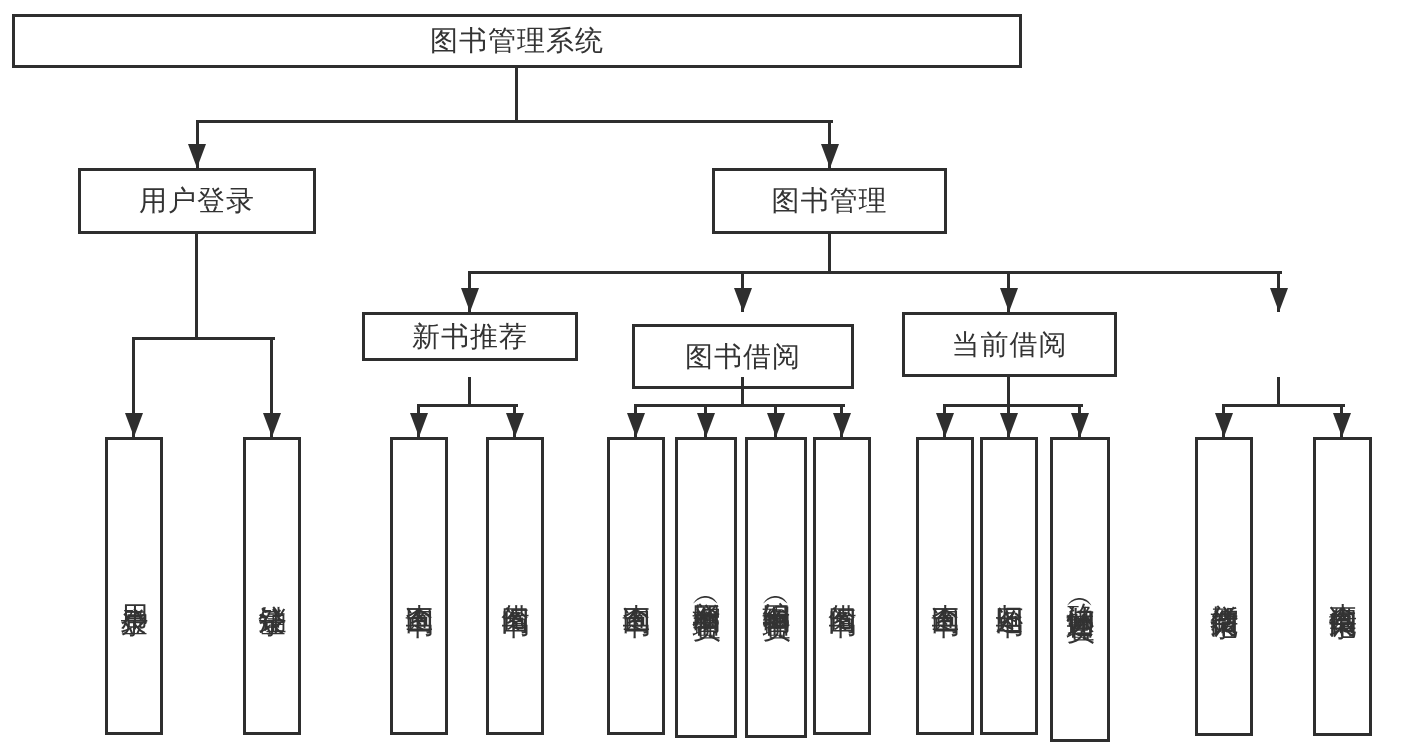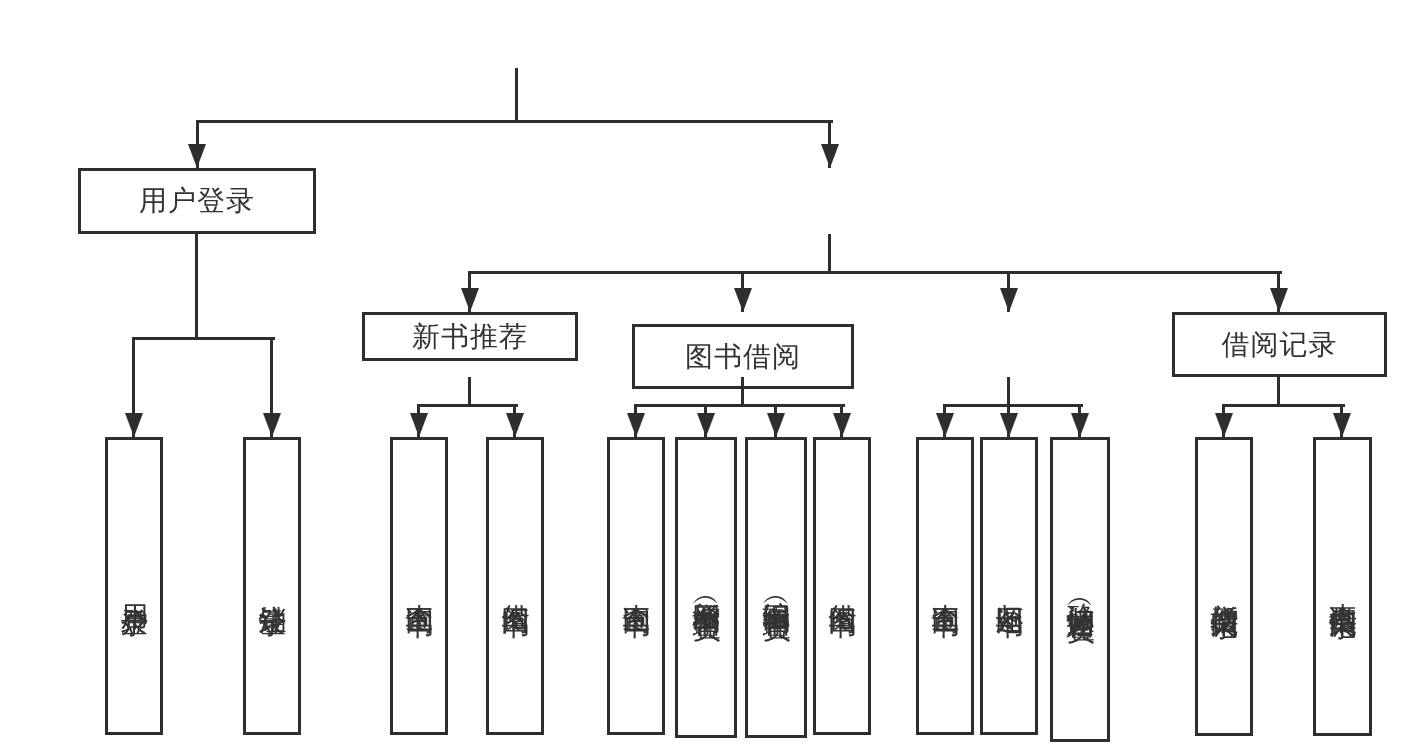--- a/index.html
+++ b/index.html
@@ -28,29 +28,31 @@
   .watermark{
     position:absolute;right:14px;top:711px;
     font-size:23px;color:#b9b9bd;letter-spacing:1px;
   }
 </style>
 </head>
 <body>
 
 <div class="canvas">
 
+  <div class="box" style="left:12px;top:14px;width:1010px;height:54px">图书管理系统</div>
 
   <div class="v" style="left:515px;top:68px;height:55px"></div>
   <div class="h" style="left:197px;top:120px;width:636px"></div>
   <div class="v" style="left:196px;top:120px;height:48px"></div>
   <div class="head" style="left:188px;top:144px"></div>
   <div class="v" style="left:828px;top:120px;height:48px"></div>
   <div class="head" style="left:821px;top:144px"></div>
 
   <div class="box" style="left:78px;top:168px;width:238px;height:66px">用户登录</div>
+  <div class="box" style="left:712px;top:168px;width:235px;height:66px">图书管理</div>
 
   <div class="v" style="left:195px;top:234px;height:106px"></div>
   <div class="h" style="left:134px;top:337px;width:141px"></div>
   <div class="v" style="left:132px;top:337px;height:100px"></div>
   <div class="head" style="left:125px;top:413px"></div>
   <div class="v" style="left:270px;top:337px;height:100px"></div>
   <div class="head" style="left:263px;top:413px"></div>
 
   <div class="v" style="left:828px;top:234px;height:40px"></div>
   <div class="h" style="left:470px;top:271px;width:812px"></div>
@@ -58,21 +60,21 @@
   <div class="head" style="left:461px;top:288px"></div>
   <div class="v" style="left:741px;top:271px;height:41px"></div>
   <div class="head" style="left:734px;top:288px"></div>
   <div class="v" style="left:1007px;top:271px;height:41px"></div>
   <div class="head" style="left:1000px;top:288px"></div>
   <div class="v" style="left:1277px;top:271px;height:41px"></div>
   <div class="head" style="left:1270px;top:288px"></div>
 
   <div class="box" style="left:362px;top:312px;width:216px;height:49px">新书推荐</div>
   <div class="box" style="left:632px;top:324px;width:222px;height:65px">图书借阅</div>
-  <div class="box" style="left:1172px;top:312px;width:215px;height:65px">借阅记录</div>
+  <div class="box" style="left:902px;top:312px;width:215px;height:65px">当前借阅</div>
 
   <div class="v" style="left:468px;top:377px;height:30px"></div>
   <div class="h" style="left:419px;top:404px;width:99px"></div>
   <div class="v" style="left:417px;top:404px;height:33px"></div>
   <div class="head" style="left:410px;top:413px"></div>
   <div class="v" style="left:513px;top:404px;height:33px"></div>
   <div class="head" style="left:506px;top:413px"></div>
 
   <div class="v" style="left:741px;top:377px;height:30px"></div>
   <div class="h" style="left:636px;top:404px;width:209px"></div>

